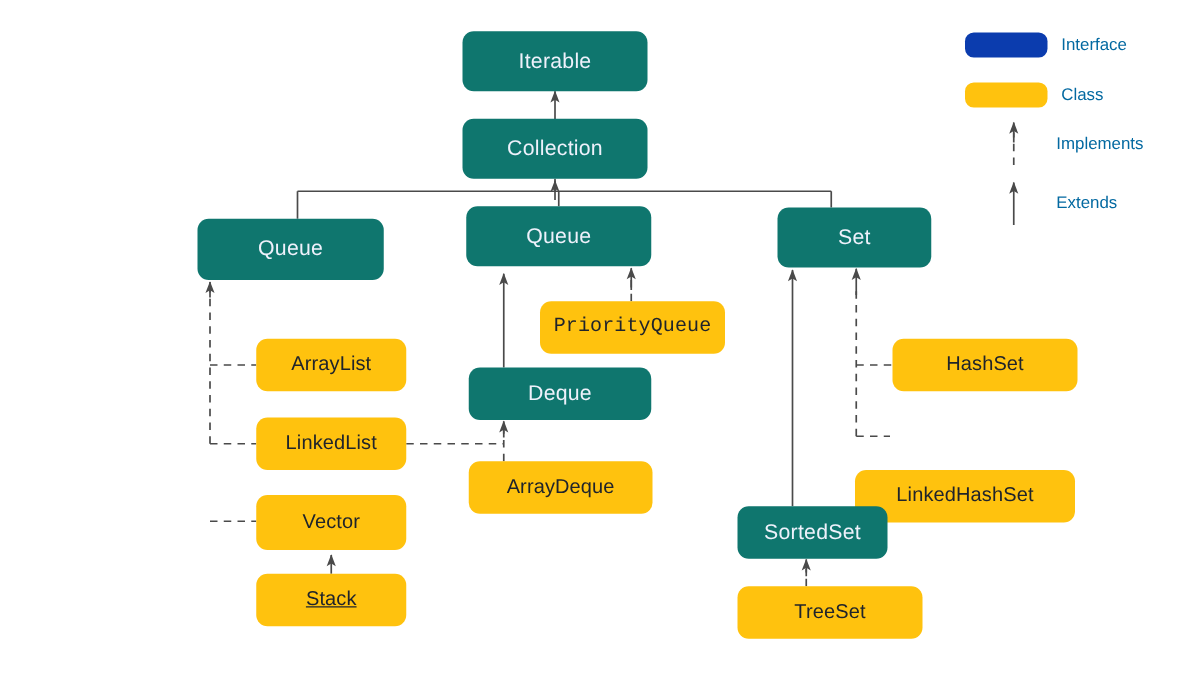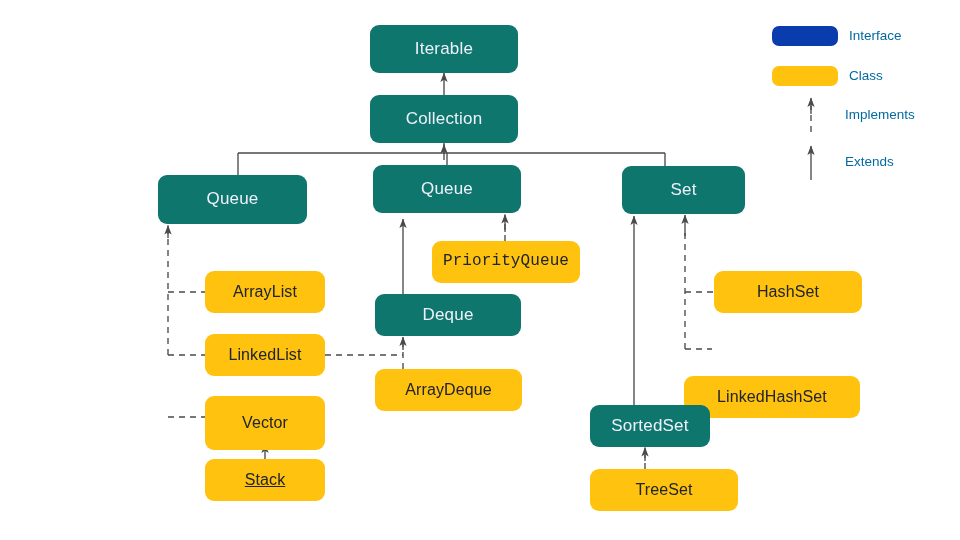--- a/index.html
+++ b/index.html
@@ -136,21 +136,21 @@
   </div>
 
   <div class="node cls" style="left:205px; top:271px; width:120px; height:42px;">
     <span>ArrayList</span>
   </div>
 
   <div class="node cls" style="left:205px; top:334px; width:120px; height:42px;">
     <span>LinkedList</span>
   </div>
 
-  <div class="node cls" style="left:205px; top:396px; width:120px; height:54px;">
+  <div class="node cls" style="left:205px; top:396px; width:120px; height:44px;">
     <span>Vector</span>
   </div>
 
   <div class="node cls" style="left:205px; top:459px; width:120px; height:42px;text-decoration:underline;">
     <span>Stack</span>
   </div>
 
   <div class="node cls" style="left:432px; top:241px; width:148px; height:42px;font-family:Liberation Mono, monospace;">
     <span>PriorityQueue</span>
   </div>

